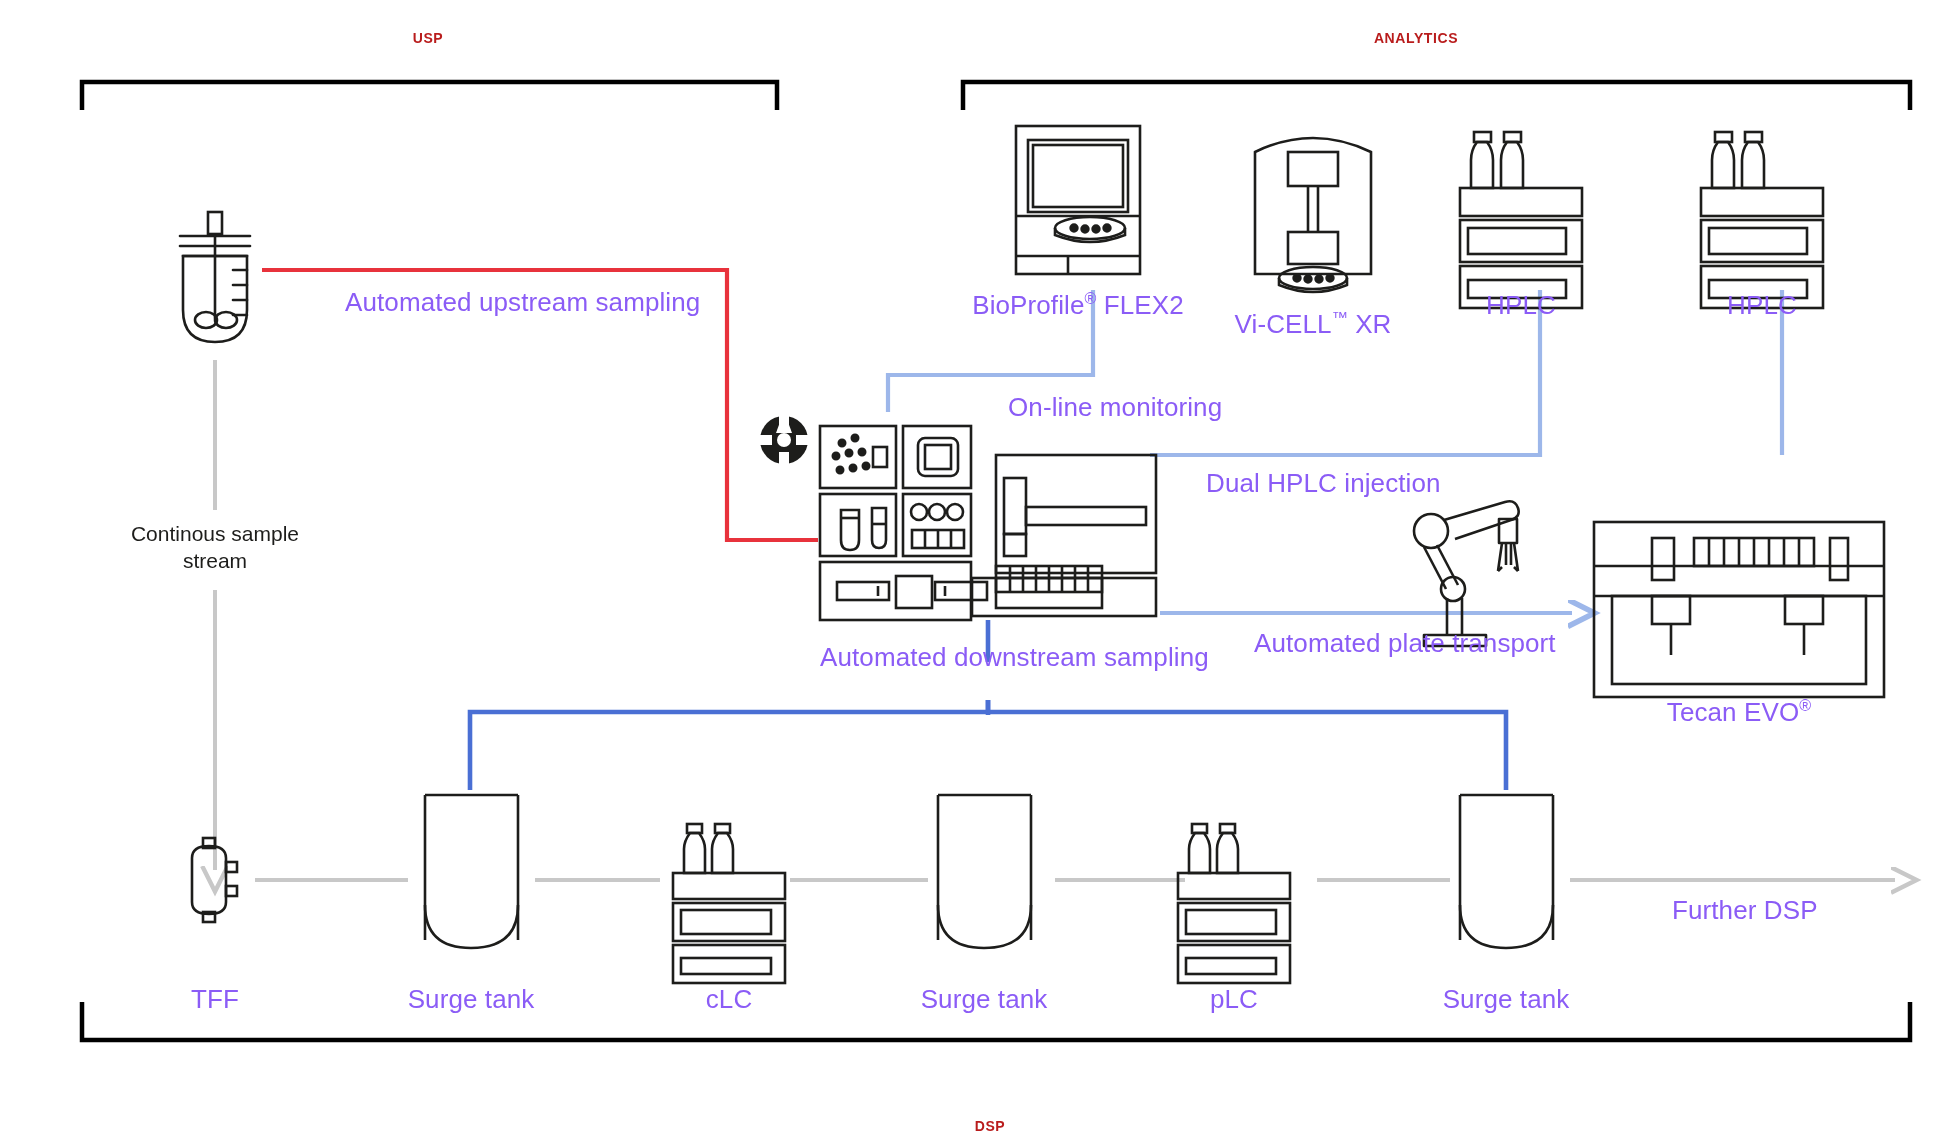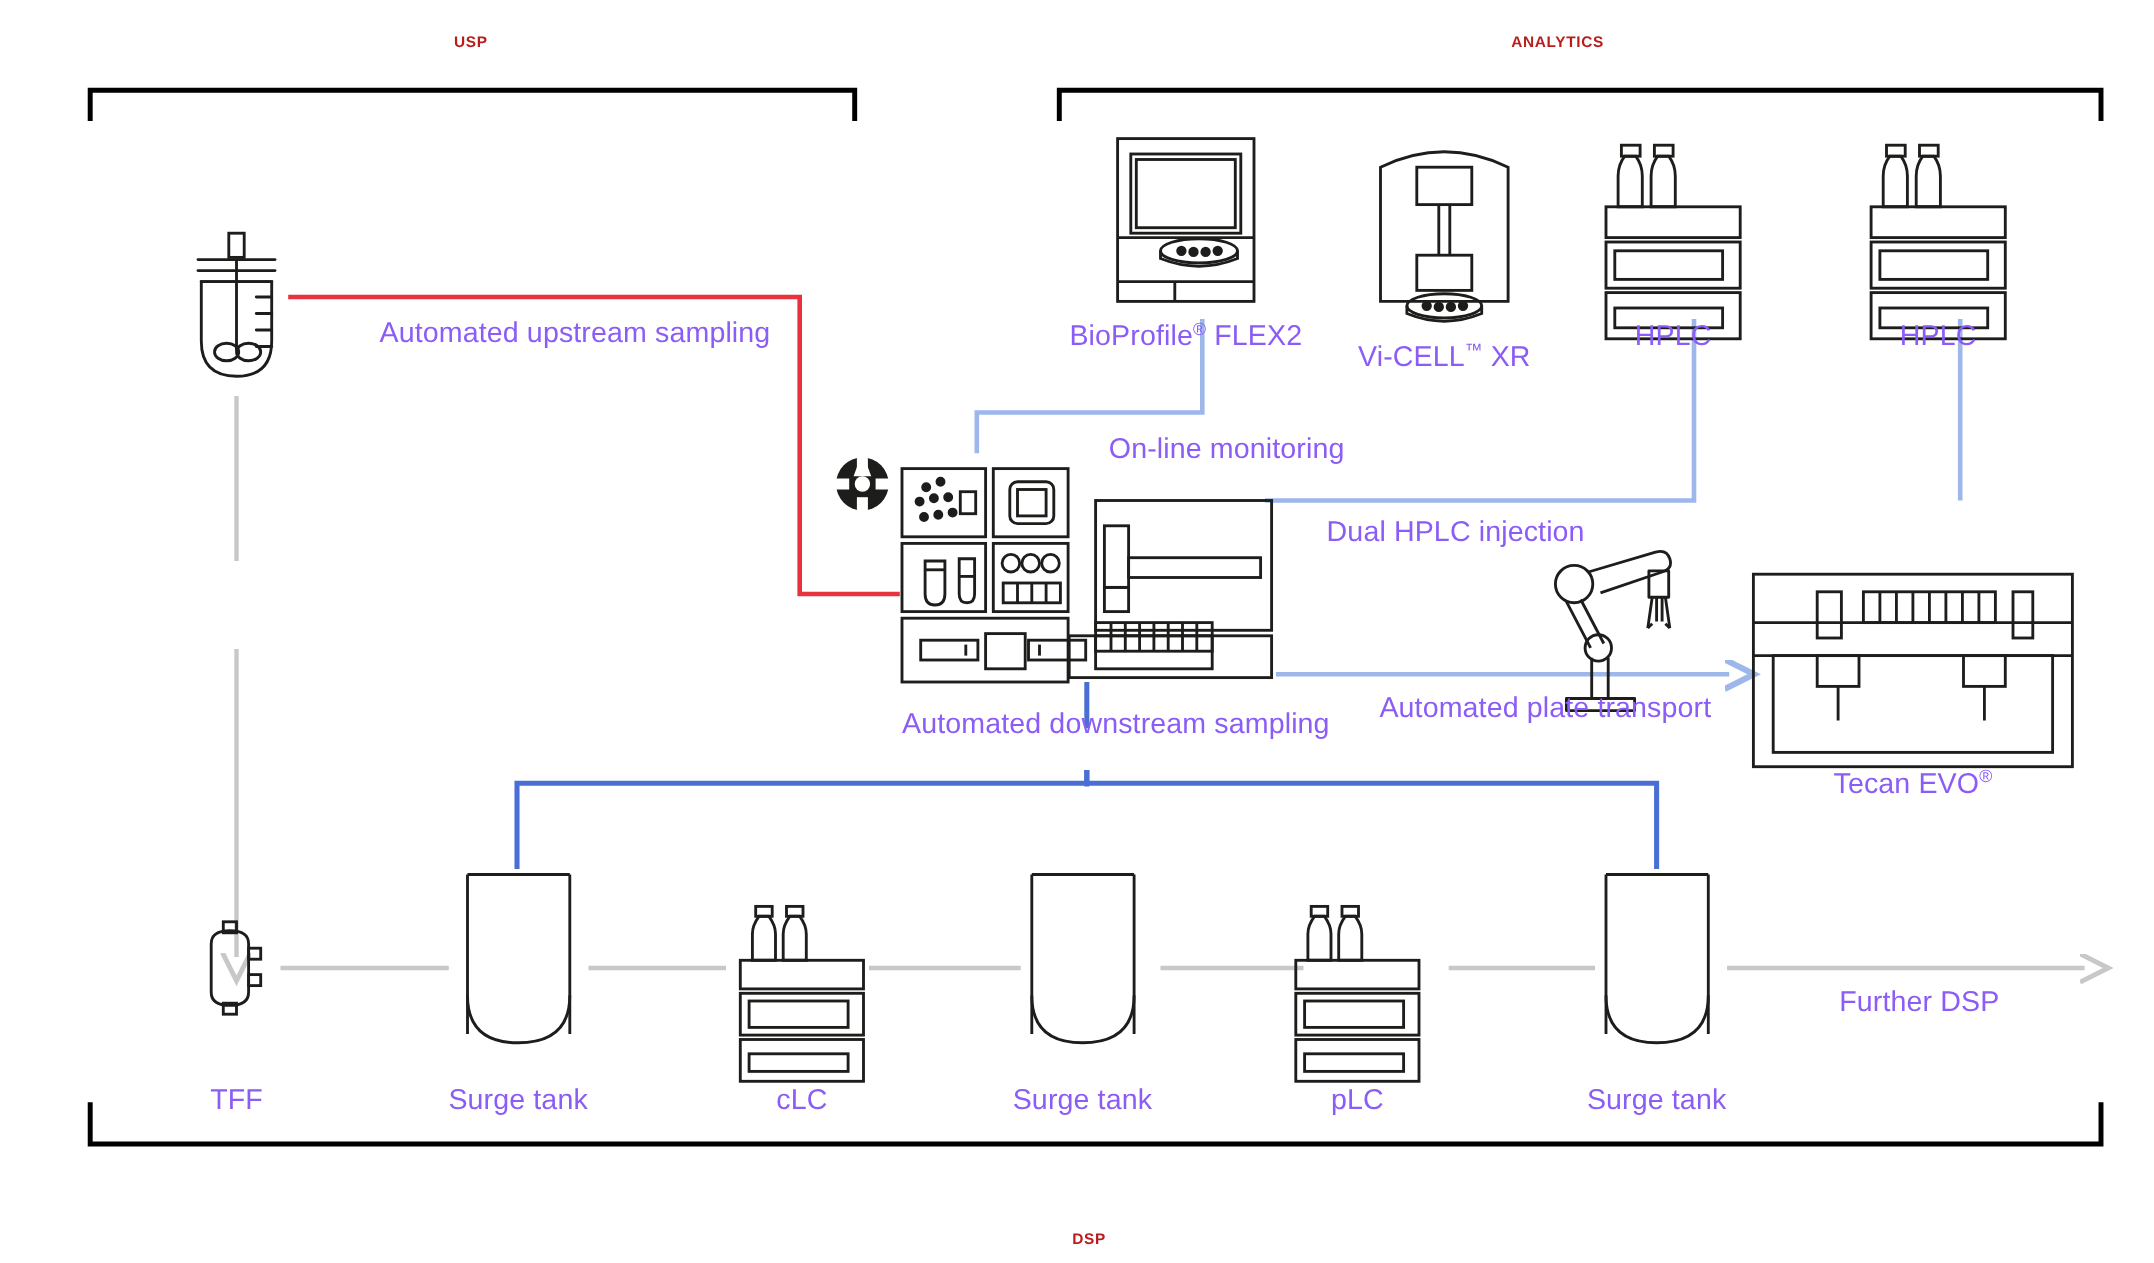--- a/index.html
+++ b/index.html
@@ -299,20 +299,24 @@
       <path d="M1460,905 Q1460,948 1506,948 Q1553,948 1553,905"></path>
     </g>
   </svg>
 
   <div class="hdr" style="left:428px;top:30px;">USP</div>
 
   <div class="hdr" style="left:1416px;top:30px;">ANALYTICS</div>
 
   <div class="hdr" style="left:990px;top:1070px;margin-top:48px;">DSP</div>
 
+  <div class="lbl2" style="left:215px;top:520px;width:240px;">
+    <span>Continous sample</span><br>
+    <span>stream</span>
+  </div>
 
   <div class="lbl" style="left:345px;top:287px;">Automated upstream sampling</div>
 
   <div class="lbl" style="left:1008px;top:392px;">On-line monitoring</div>
 
   <div class="lbl" style="left:1206px;top:468px;">Dual HPLC injection</div>
 
   <div class="lbl" style="left:1254px;top:628px;">Automated plate transport</div>
 
   <div class="lbl" style="left:820px;top:642px;">Automated downstream sampling</div>

